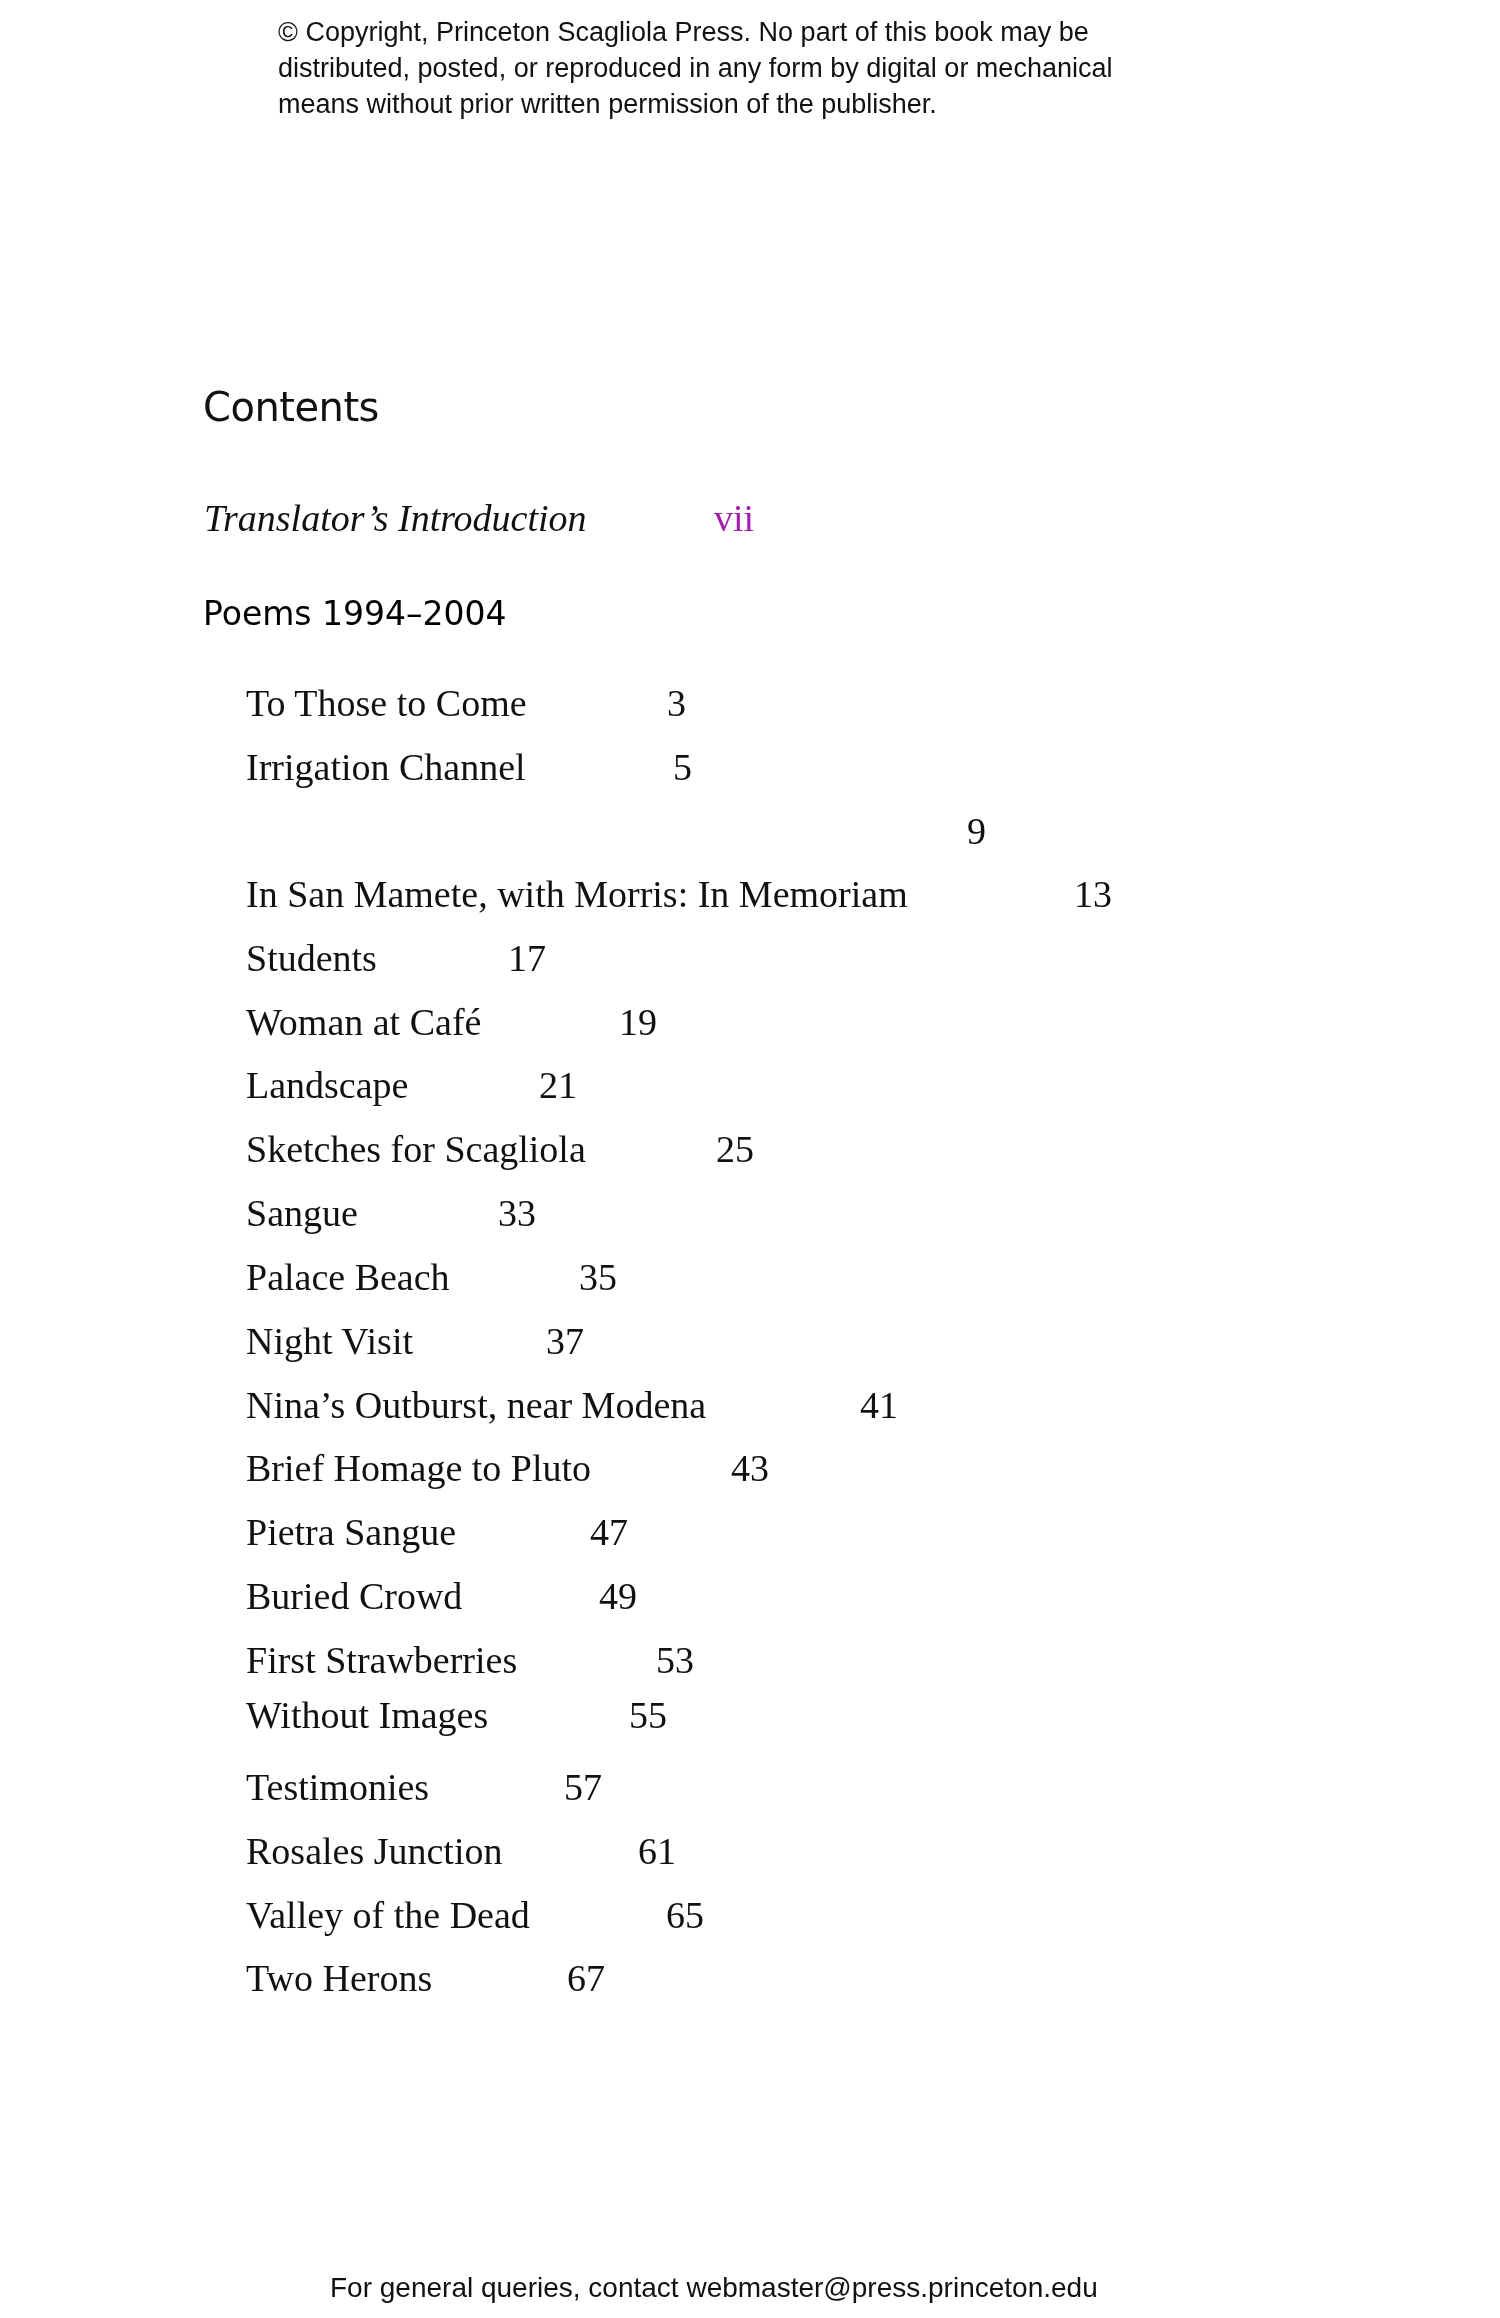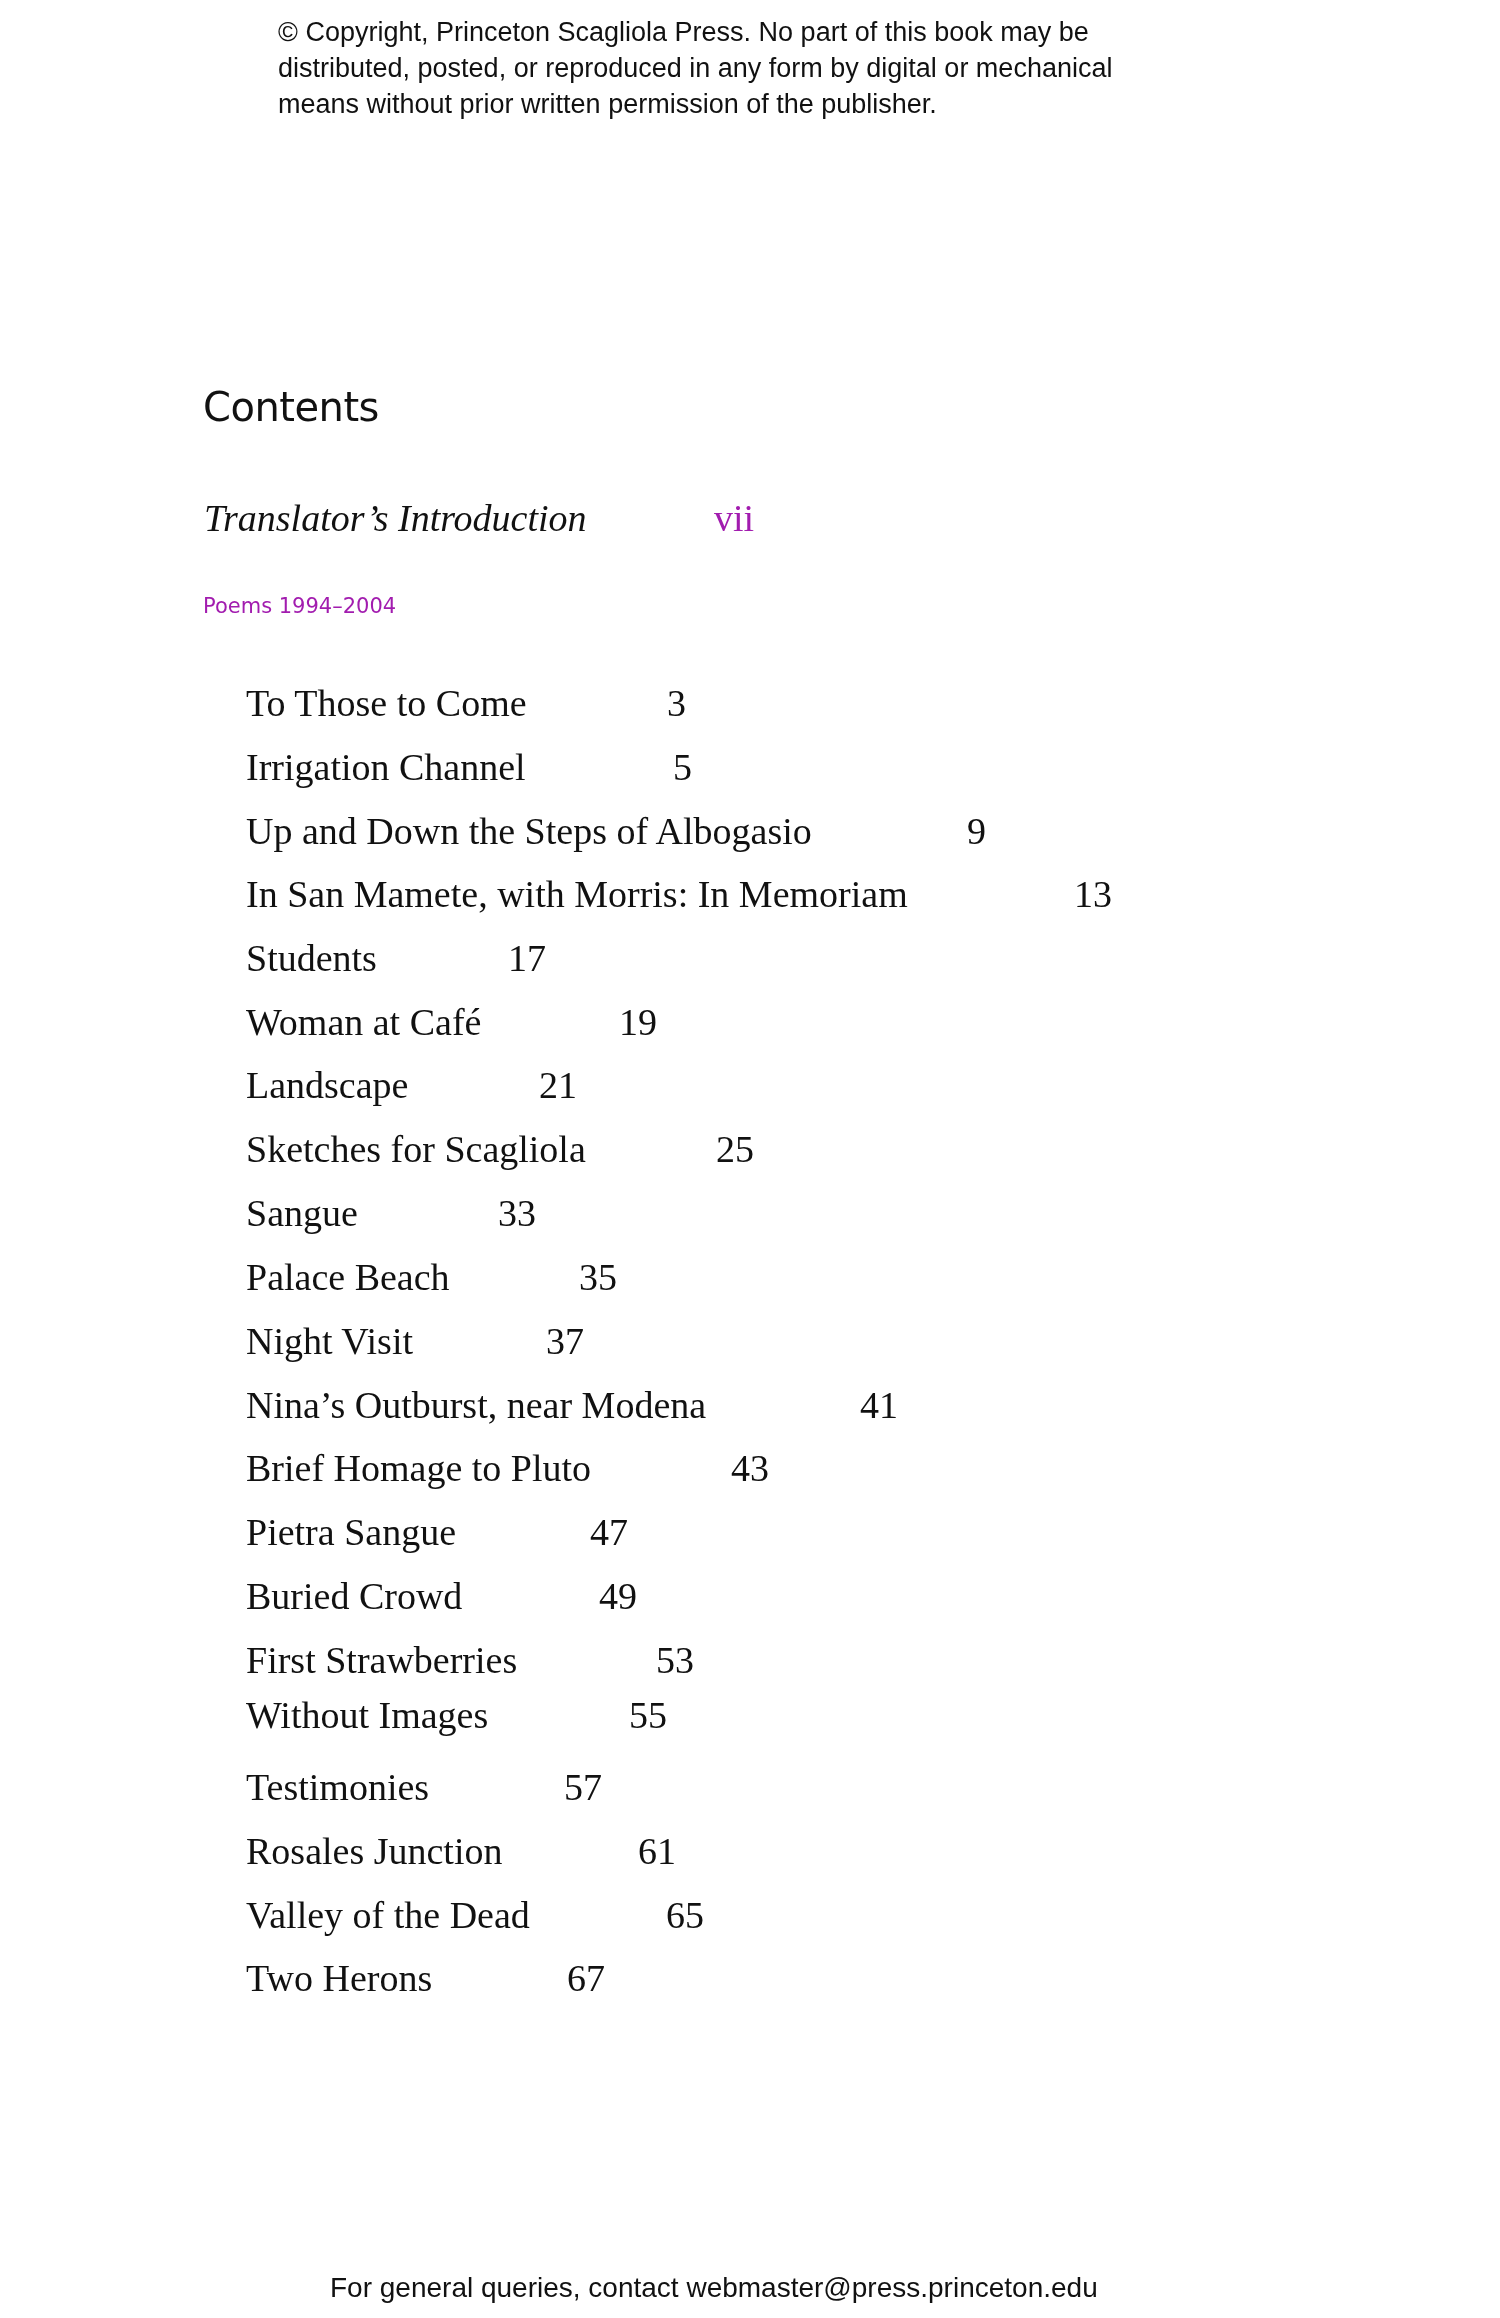--- a/index.html
+++ b/index.html
@@ -16,21 +16,21 @@
   .intro-title {
     position: absolute; left: 204px; top: 496px;
     font-family: "Liberation Serif", serif; font-style: italic; font-size: 38px; color: #111;
   }
   .intro-page {
     position: absolute; left: 714px; top: 496px;
     font-family: "Liberation Serif", serif; font-size: 38px; color: #a21caf;
   }
   .section {
     position: absolute; left: 203px; top: 594px;
-    font-family: "DejaVu Sans", sans-serif; font-size: 21px; color: #a21caf;
+    font-family: "DejaVu Sans", sans-serif; font-size: 33px; color: #000000;
   }
   .entry { position: absolute; left: 246px; height: 50px; font-family: "Liberation Serif", serif; font-size: 38px; color: #111; white-space: nowrap; margin-top: 8px; }
   .entry .pg { position: absolute; top: 0; }
   .footer {
     position: absolute; left: 330px; top: 2230px;
     font-family: "Liberation Sans", sans-serif; font-size: 28px; color: #111; white-space: nowrap; margin-top: 42px;
   }
 </style>
 </head>
 <body>
@@ -44,21 +44,21 @@
 <div class="heading">Contents</div>
 
 <div class="intro-title">Translator’s Introduction</div>
 <div class="intro-page">vii</div>
 
 <div class="section">Poems 1994–2004</div>
 
 <div>
   <div class="entry" style="top:673px"><span>To Those to Come</span><span class="pg" style="left:421px">3</span></div>
   <div class="entry" style="top:737px"><span>Irrigation Channel</span><span class="pg" style="left:427px">5</span></div>
-  <div class="entry" style="top:801px"><span>Up and Down the Steps of Albogasio</span><span class="pg" style="left:721px">9</span></div>
+  <div class="entry" style="top:801px"><span class="pg" style="left:721px">9</span></div>
   <div class="entry" style="top:864px"><span>In San Mamete, with Morris: In Memoriam</span><span class="pg" style="left:828px">13</span></div>
   <div class="entry" style="top:928px"><span>Students</span><span class="pg" style="left:262px">17</span></div>
   <div class="entry" style="top:992px"><span>Woman at Café</span><span class="pg" style="left:373px">19</span></div>
   <div class="entry" style="top:1055px"><span>Landscape</span><span class="pg" style="left:293px">21</span></div>
   <div class="entry" style="top:1119px"><span>Sketches for Scagliola</span><span class="pg" style="left:470px">25</span></div>
   <div class="entry" style="top:1183px"><span>Sangue</span><span class="pg" style="left:252px">33</span></div>
   <div class="entry" style="top:1247px"><span>Palace Beach</span><span class="pg" style="left:333px">35</span></div>
   <div class="entry" style="top:1311px"><span>Night Visit</span><span class="pg" style="left:300px">37</span></div>
   <div class="entry" style="top:1375px"><span>Nina’s Outburst, near Modena</span><span class="pg" style="left:614px">41</span></div>
   <div class="entry" style="top:1438px"><span>Brief Homage to Pluto</span><span class="pg" style="left:485px">43</span></div>

